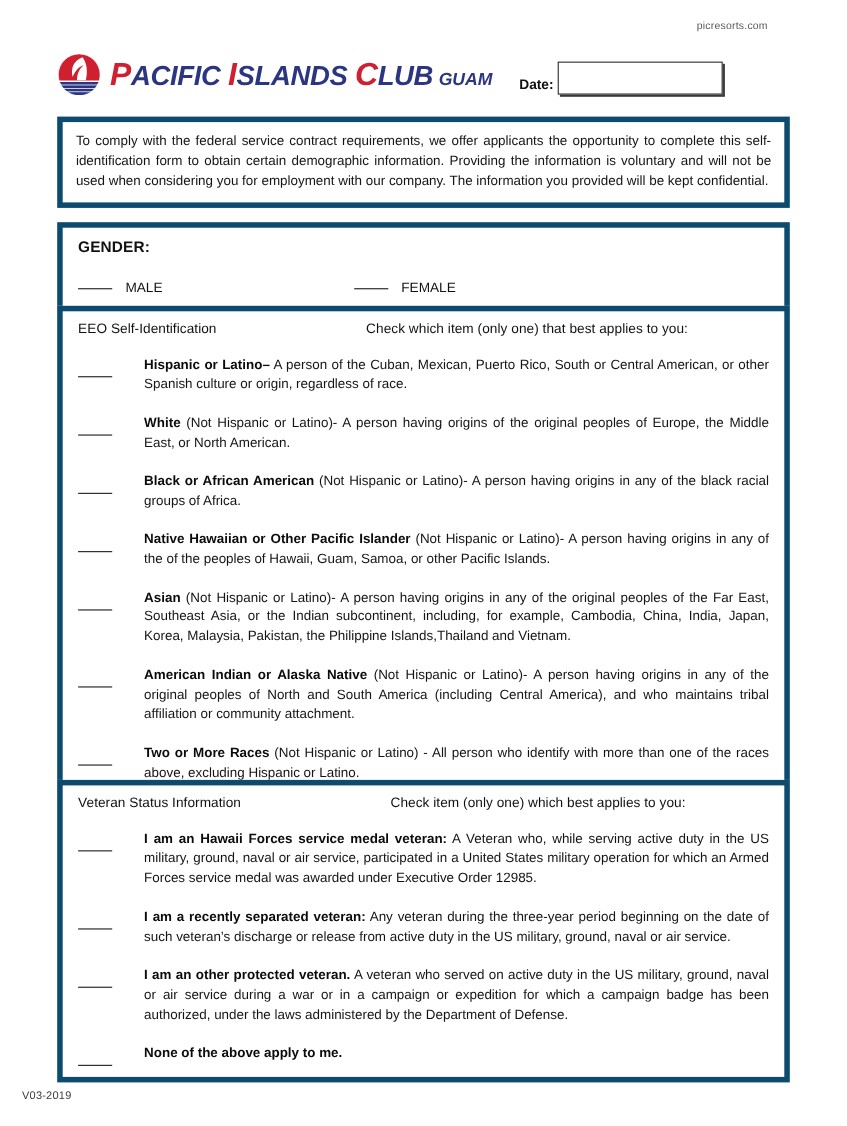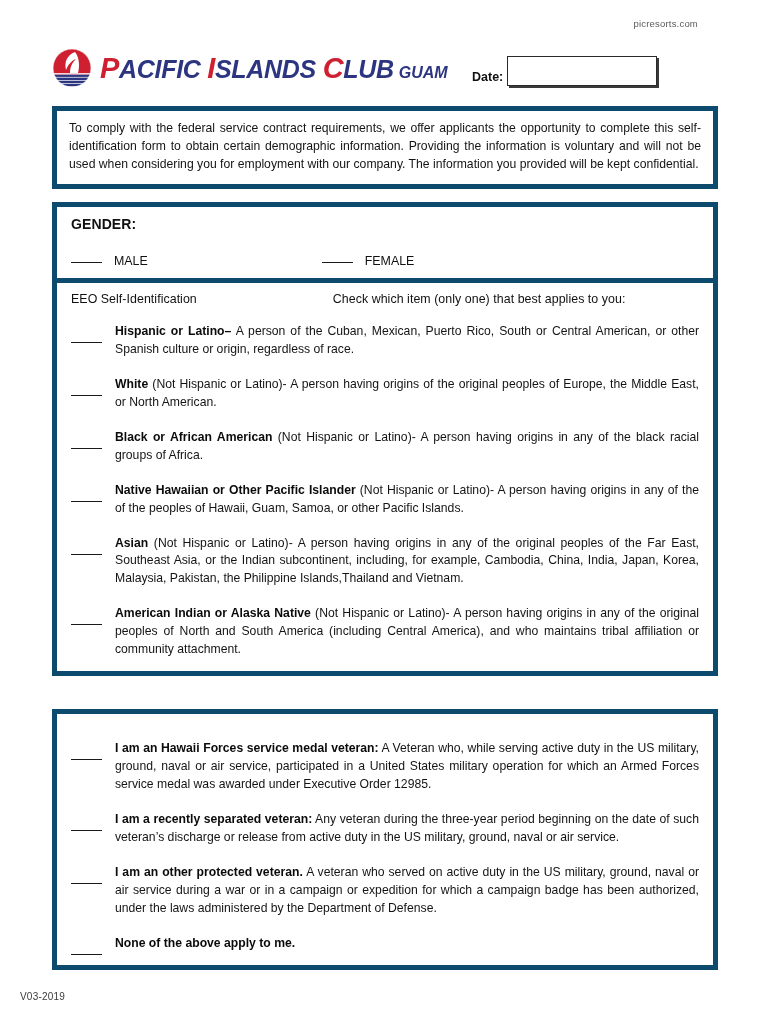--- a/index.html
+++ b/index.html
@@ -136,20 +136,21 @@
 
   
   #eeo-panel { top: 278px; padding: 9px 14px 12px 14px; }
   #vet-panel { top: 709px; padding: 9px 14px 12px 14px; }
 
   .item {
     display: flex;
     margin-top: 17px;
     font-size: 12.2px;
     line-height: 1.47;
+    gap: 16px;
   }
   .item .blank-cell {
     flex: 0 0 auto;
     width: 44px;
     padding-top: 1px;
   }
   .item .blank-cell .ln {
     display: inline-block;
     border-bottom: 1.3px solid #1a1a1a;
     width: 31px;
@@ -254,23 +255,31 @@
   <div class="item">
     <div class="blank-cell"><span class="ln"></span></div>
     <div class="body"><b>Asian</b><span> (Not Hispanic or Latino)- A person having origins in any of the original peoples of the Far East, Southeast Asia, or the Indian subcontinent, including, for example, Cambodia, China, India, Japan, Korea, Malaysia, Pakistan, the Philippine Islands,Thailand and Vietnam.</span></div>
   </div>
 
   <div class="item">
     <div class="blank-cell"><span class="ln"></span></div>
     <div class="body"><b>American Indian or Alaska Native</b><span> (Not Hispanic or Latino)- A person having origins in any of the original peoples of North and South America (including Central America), and who maintains tribal affiliation or community attachment.</span></div>
   </div>
 
+  <div class="item">
+    <div class="blank-cell"><span class="ln"></span></div>
+    <div class="body"><b>Two or More Races</b><span> (Not Hispanic or Latino) - All person who identify with more than one of the races above, excluding Hispanic or Latino.</span></div>
+  </div>
 </div>
 
 <div class="panel" id="vet-panel">
+  <div class="sec-head">
+    <span>Veteran Status Information</span>
+    <span class="right">Check item (only one) which best applies to you:</span>
+  </div>
 
   <div class="item">
     <div class="blank-cell"><span class="ln"></span></div>
     <div class="body"><b>I am an Hawaii Forces service medal veteran:</b><span> A Veteran who, while serving active duty in the US military, ground, naval  or air service, participated in a United States military operation for which an Armed Forces service medal was awarded under Executive Order 12985.</span></div>
   </div>
 
   <div class="item">
     <div class="blank-cell"><span class="ln"></span></div>
     <div class="body"><b>I am a recently separated veteran:</b><span> Any veteran during the three-year period beginning on the date of such veteran’s discharge or release from active duty in the US military, ground, naval or air service.</span></div>
   </div>

